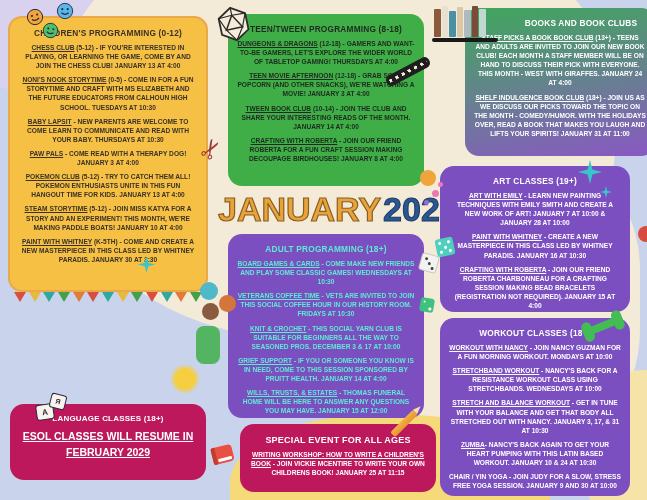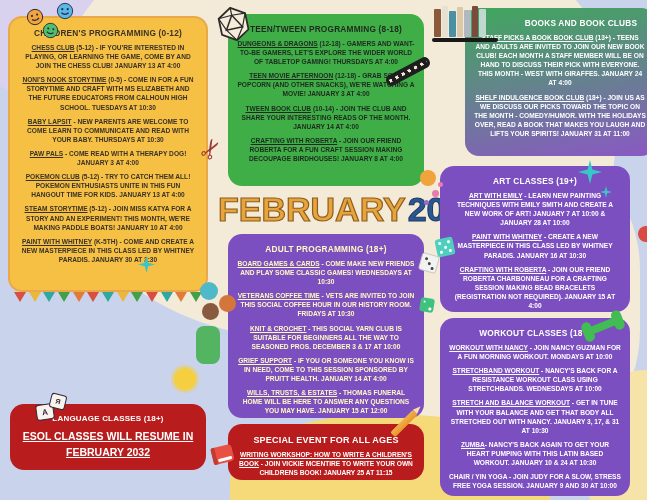--- a/index.html
+++ b/index.html
@@ -18,24 +18,24 @@
   
   .card{position:absolute;border-radius:14px;box-sizing:border-box;text-align:center;z-index:2;padding:8px 9px 6px;}
   .heading{font-weight:bold;font-size:8.3px;letter-spacing:.2px;margin:2px 0 5px;}
   .event{font-size:6.6px;font-weight:bold;line-height:1.38;margin-bottom:5px;}
   .event:last-child{margin-bottom:0;}
   .ev-title{text-decoration:underline;}
   .ev-title.no-u{text-decoration:none;}
 
   .card-children{left:8px;top:16px;width:200px;height:276px;background:#f5c044;border:2px solid #e9a94a;color:#3a3226;}
   .card-teen{left:228px;top:14px;width:196px;height:172px;background:#3fae47;color:#1e2a20;}
-  .card-adult{left:228px;top:234px;width:196px;height:184px;background:#7c4fc0;color:#fef9c3;}
-  .card-special{left:228px;top:424px;width:196px;height:56px;background:#b91c1c;color:#ffffff;}
+  .card-adult{left:228px;top:234px;width:196px;height:184px;background:#7c4fc0;color:#5eead4;}
+  .card-special{left:240px;top:424px;width:196px;height:68px;background:#be185d;color:#ffffff;}
   .card-homeschool{left:8px;top:320px;width:200px;height:76px;background:linear-gradient(100deg,#b9cb44,#3fae4e 75%);color:#2e2c24;}
-  .card-language{left:10px;top:404px;width:196px;height:66px;background:#b91c1c;color:#ffffff;}
+  .card-language{left:10px;top:404px;width:196px;height:76px;background:#be185d;color:#ffffff;}
   .card-books{left:465px;top:8px;width:190px;height:148px;background:linear-gradient(170deg,#3fa75c 0%,#63848b 48%,#8a58c4 100%);color:#ffffff;}
   .card-art{left:440px;top:166px;width:190px;height:146px;background:#7c4fc0;color:#ffffff;}
   .card-workout{left:440px;top:318px;width:190px;height:178px;background:#7c4fc0;color:#ffffff;}
 
   .card-special .heading{font-size:9px;margin-top:3px;}
   .card-language .heading{font-size:8px;}
   .esol-notice{font-size:10.5px;font-weight:bold;text-decoration:underline;line-height:1.5;margin-top:6px;}
   .card-books .heading{margin-left:42px;}
 
   
@@ -117,35 +117,35 @@
       <i style="border-top-color: rgb(67, 160, 71);"></i>
       <i style="border-top-color: rgb(217, 79, 63);"></i>
       <i style="border-top-color: rgb(47, 169, 160);"></i>
       <i style="border-top-color: rgb(224, 123, 57);"></i>
       <i style="border-top-color: rgb(67, 160, 71);"></i>
     </div>
 
 
   <div class="card card-language">
     <div class="heading">LANGUAGE CLASSES (18+)</div>
-    <div class="esol-notice">ESOL CLASSES WILL RESUME IN FEBRUARY 2032</div>
+    <div class="esol-notice">ESOL CLASSES WILL RESUME IN FEBRUARY 2029</div>
   </div>
 
   <div class="card card-teen">
     <div class="heading">TEEN/TWEEN PROGRAMMING (8-18)</div>
     <div>
         <div class="event"><span class="ev-title">DUNGEONS &amp; DRAGONS</span><span> (12-18) - GAMERS AND WANT-TO-BE GAMERS, LET'S EXPLORE THE WIDER WORLD OF TABLETOP GAMING! THURSDAYS AT 4:00</span></div>
         <div class="event"><span class="ev-title">TEEN MOVIE AFTERNOON</span><span> (12-18) - GRAB SOME POPCORN (AND OTHER SNACKS), WE'RE WATCHING A MOVIE! JANUARY 3 AT 4:00</span></div>
         <div class="event"><span class="ev-title">TWEEN BOOK CLUB</span><span> (10-14) - JOIN THE CLUB AND SHARE YOUR INTERESTING READS OF THE MONTH. JANUARY 14 AT 4:00</span></div>
         <div class="event"><span class="ev-title">CRAFTING WITH ROBERTA</span><span> - JOIN OUR FRIEND ROBERTA FOR A FUN CRAFT SESSION MAKING DECOUPAGE BIRDHOUSES! JANUARY 8 AT 4:00</span></div>
       </div>
   </div>
 
   <div class="month-title">
-    <span class="month">FEBRUARY</span><span class="year">2025</span>
+    <span class="month">JANUARY</span><span class="year">2025</span>
   </div>
 
   <div class="card card-adult">
     <div class="heading">ADULT PROGRAMMING (18+)</div>
     <div>
         <div class="event"><span class="ev-title">BOARD GAMES &amp; CARDS</span><span> - COME MAKE NEW FRIENDS AND PLAY SOME CLASSIC GAMES! WEDNESDAYS AT 10:30</span></div>
         <div class="event"><span class="ev-title">VETERANS COFFEE TIME</span><span> - VETS ARE INVITED TO JOIN THIS SOCIAL COFFEE HOUR IN OUR HISTORY ROOM. FRIDAYS AT 10:30</span></div>
         <div class="event"><span class="ev-title">KNIT &amp; CROCHET</span><span> - THIS SOCIAL YARN CLUB IS SUITABLE FOR BEGINNERS ALL THE WAY TO SEASONED PROS. DECEMBER 3 &amp; 17 AT 10:00</span></div>
         <div class="event"><span class="ev-title">GRIEF SUPPORT</span><span> - IF YOU OR SOMEONE YOU KNOW IS IN NEED, COME TO THIS SESSION SPONSORED BY PRUITT HEALTH.  JANUARY 14 AT 4:00</span></div>
         <div class="event"><span class="ev-title">WILLS, TRUSTS, &amp; ESTATES</span><span> - THOMAS FUNERAL HOME WILL BE HERE TO ANSWER ANY QUESTIONS YOU MAY HAVE. JANUARY 15 AT 12:00</span></div>

